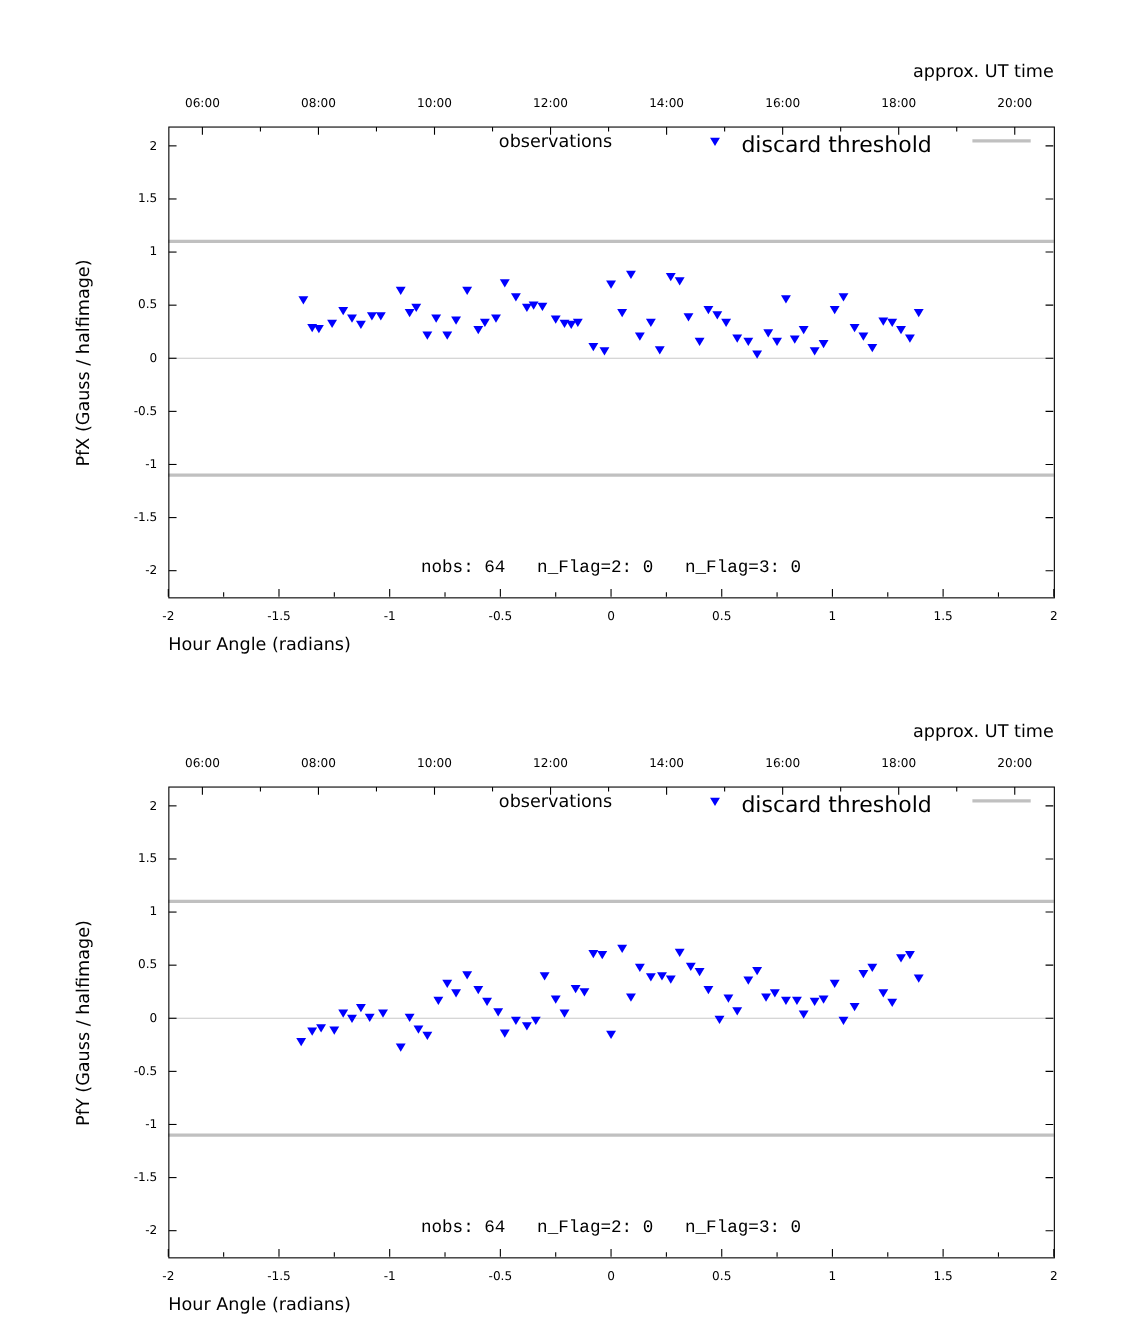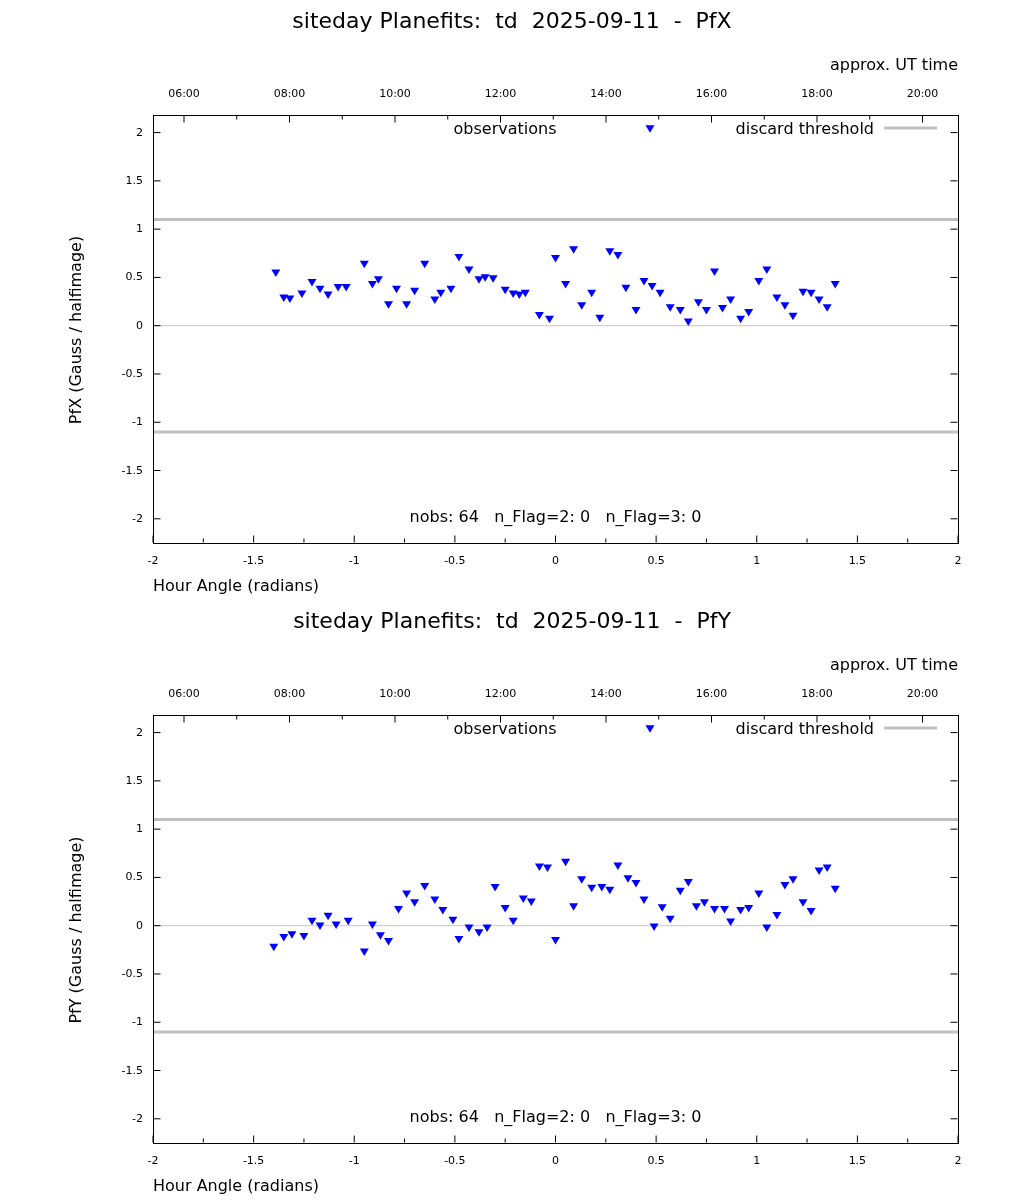--- a/index.html
+++ b/index.html
@@ -8,38 +8,37 @@
   .chart{position:absolute;left:0;width:1024px;height:600px;}
   .chart-title{position:absolute;left:0;top:8px;width:1024px;text-align:center;
                font-size:22px;line-height:1.2;white-space:pre;}
   .top-axis-label{position:absolute;left:153px;top:56px;width:805px;text-align:right;
                   font-size:16px;line-height:1.1;}
   .ylabel{position:absolute;left:-88px;top:320px;width:330px;height:20px;text-align:center;
           font-size:16px;line-height:1.1;transform:rotate(-90deg);transform-origin:center center;}
   .xlabel{position:absolute;left:153px;top:577px;width:805px;text-align:left;
           font-size:16px;line-height:1.1;}
   .stats{position:absolute;left:153px;top:508px;width:805px;text-align:center;
-         font-size:16px;line-height:1.1;white-space:pre;}
+         font-size:16px;line-height:1.1;white-space:pre;font-family:Liberation Mono, monospace;}
   .legend-obs{position:absolute;left:405px;top:120px;width:200px;text-align:center;
               font-size:16px;line-height:1.1;}
-  .legend-thr{position:absolute;left:674px;top:120px;width:200px;text-align:right;
-              font-size:16px;line-height:1.1;}
+  .legend-thr{position:absolute;left:674px;top:120px;width:200px;text-align:left;
+              font-size:20px;line-height:1.1;}
   .tick-label{position:absolute;font-size:11px;line-height:18px;height:18px;}
   .tick-x{width:64px;text-align:center;}
   .tick-y{width:60px;text-align:right;}
   .tick-time{width:70px;text-align:center;}
   svg.plot{position:absolute;left:0;top:0;width:1024px;height:600px;}
 </style>
 </head>
 <body>
 
 <div id="page">
 
   <div class="chart" style="top:0px">
-    <div class="chart-title">siteday Planefits:  td  2025-09-11  -  PfX</div>
     <div class="top-axis-label">approx. UT time</div>
     <div class="ylabel">PfX (Gauss / halfimage)</div>
     <svg class="plot">
         <line x1="153" x2="958" y1="325.7" y2="325.7" stroke="#c8c8c8" stroke-width="1"></line>
         <line x1="153" x2="958" y1="219.49499999999998" y2="219.49499999999998" stroke="#c0c0c0" stroke-width="3"></line>
         <line x1="153" x2="958" y1="431.905" y2="431.905" stroke="#c0c0c0" stroke-width="3"></line>
         <rect x="153.5" y="115.5" width="805" height="428" fill="none" stroke="#000000" stroke-width="1"></rect>
         <line x1="153" x2="153" y1="542.5" y2="535.5" stroke="#000000" stroke-width="1"></line>
         <line x1="203.3125" x2="203.3125" y1="542.5" y2="538.5" stroke="#000000" stroke-width="1"></line>
         <line x1="253.625" x2="253.625" y1="542.5" y2="535.5" stroke="#000000" stroke-width="1"></line>
@@ -185,21 +184,20 @@
       <div class="tick-label tick-x" style="left: 322.25px; top: 552px;">-1</div>
       <div class="tick-label tick-x" style="left: 422.875px; top: 552px;">-0.5</div>
       <div class="tick-label tick-x" style="left: 523.5px; top: 552px;">0</div>
       <div class="tick-label tick-x" style="left: 624.125px; top: 552px;">0.5</div>
       <div class="tick-label tick-x" style="left: 724.75px; top: 552px;">1</div>
       <div class="tick-label tick-x" style="left: 825.375px; top: 552px;">1.5</div>
       <div class="tick-label tick-x" style="left: 926px; top: 552px;">2</div>
     </div>
 
   <div class="chart" style="top:600px">
-    <div class="chart-title">siteday Planefits:  td  2025-09-11  -  PfY</div>
     <div class="top-axis-label">approx. UT time</div>
     <div class="ylabel">PfY (Gauss / halfimage)</div>
     <svg class="plot">
         <line x1="153" x2="958" y1="325.7" y2="325.7" stroke="#c8c8c8" stroke-width="1"></line>
         <line x1="153" x2="958" y1="219.49499999999998" y2="219.49499999999998" stroke="#c0c0c0" stroke-width="3"></line>
         <line x1="153" x2="958" y1="431.905" y2="431.905" stroke="#c0c0c0" stroke-width="3"></line>
         <rect x="153.5" y="115.5" width="805" height="428" fill="none" stroke="#000000" stroke-width="1"></rect>
         <line x1="153" x2="153" y1="542.5" y2="535.5" stroke="#000000" stroke-width="1"></line>
         <line x1="203.3125" x2="203.3125" y1="542.5" y2="538.5" stroke="#000000" stroke-width="1"></line>
         <line x1="253.625" x2="253.625" y1="542.5" y2="535.5" stroke="#000000" stroke-width="1"></line>

